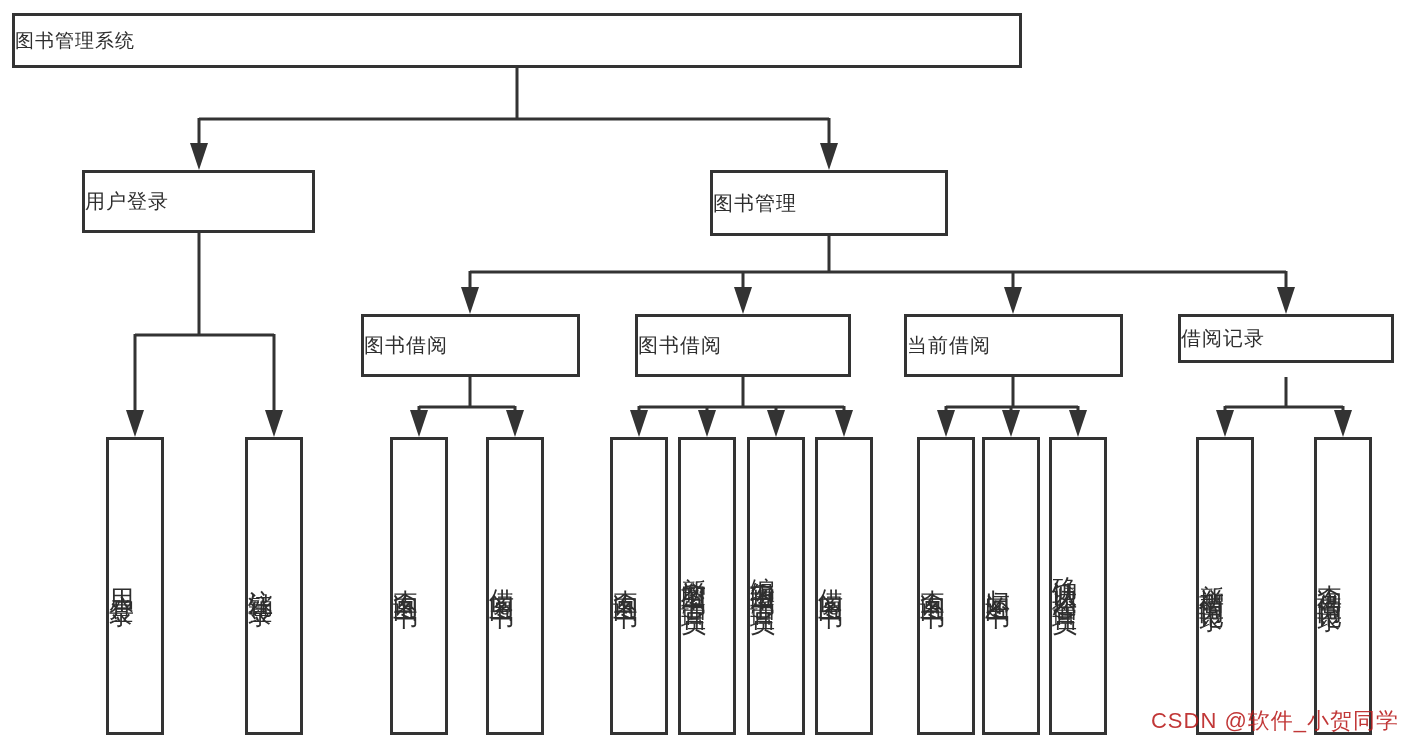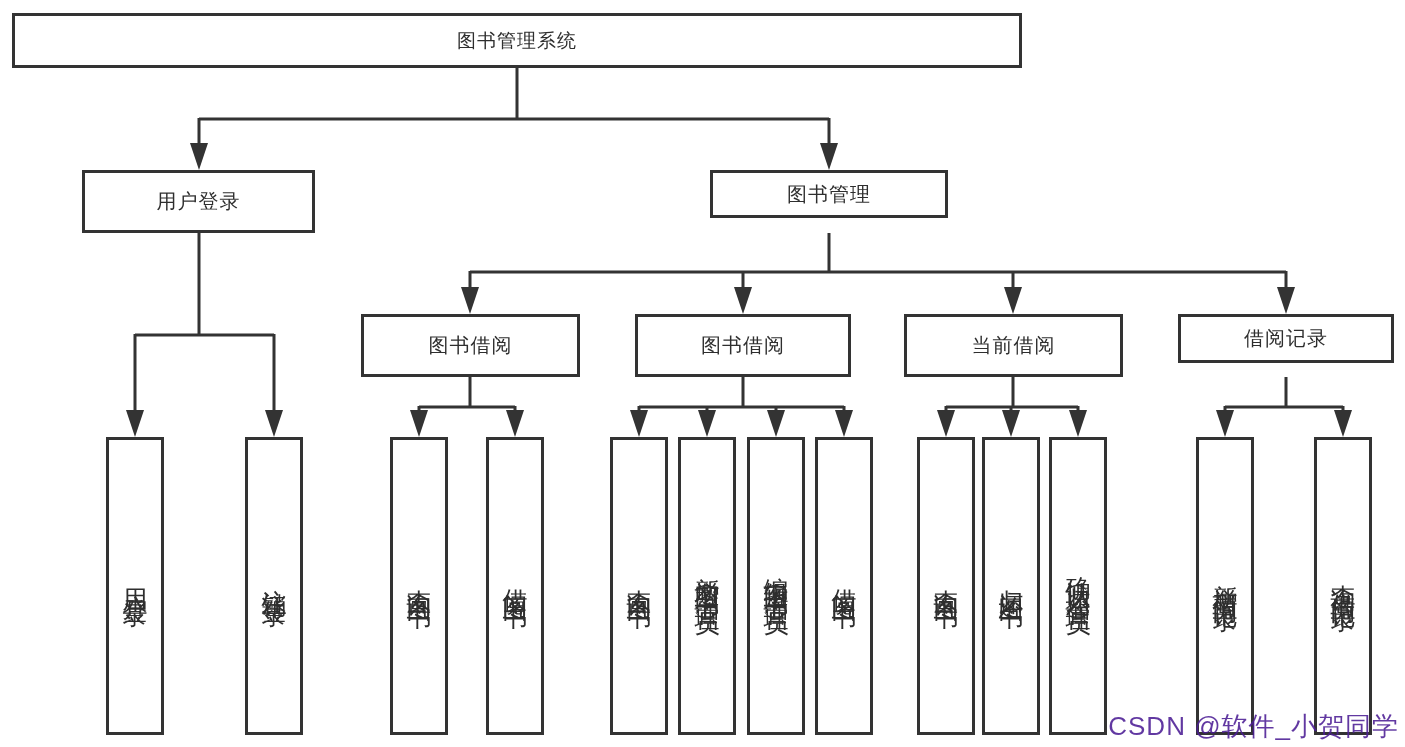--- a/index.html
+++ b/index.html
@@ -11,40 +11,39 @@
     overflow:hidden;
   }
   svg.wires{position:absolute;left:0;top:0;pointer-events:none;}
   .box{
     position:absolute;
     box-sizing:border-box;
     border:3px solid #333333;
     background:#ffffff;
     display:flex;
     align-items:center;
-    justify-content:center;
     color:#2e2e2e;
     z-index:2;
   }
   .lvl-top{font-size:19px;letter-spacing:1px;}
   .lvl2,.lvl3{font-size:20px;letter-spacing:1px;}
   .leaf{padding-bottom:14px;}
   .leaf span{
     writing-mode:vertical-rl;
     text-orientation:mixed;
     font-size:25px;
     letter-spacing:5px;
     line-height:1;
     white-space:nowrap;
   }
   .watermark{
     position:absolute;
-    right:6px;bottom:3px;
-    font-size:26px;
-    color:#4c1d95;
+    right:6px;bottom:11px;
+    font-size:22px;
+    color:#b91c1c;
     opacity:.88;
     z-index:5;
     letter-spacing:1px;
   }
 </style>
 </head>
 <body>
 
 <div class="canvas">
 
@@ -88,21 +87,21 @@
     </g>
   </svg>
 
   <div class="box lvl-top" style="left:12px;top:13px;width:1010px;height:55px">
     <span>图书管理系统</span>
   </div>
 
   <div class="box lvl2" style="left:82px;top:170px;width:233px;height:63px">
     <span>用户登录</span>
   </div>
-  <div class="box lvl2" style="left:710px;top:170px;width:238px;height:48px">
+  <div class="box lvl2" style="left:710px;top:170px;width:238px;height:66px">
     <span>图书管理</span>
   </div>
 
   <div class="box lvl3" style="left:361px;top:314px;width:219px;height:63px">
     <span>图书借阅</span>
   </div>
   <div class="box lvl3" style="left:904px;top:314px;width:219px;height:63px">
     <span>当前借阅</span>
   </div>
   <div class="box lvl3" style="left:635px;top:314px;width:216px;height:63px">

